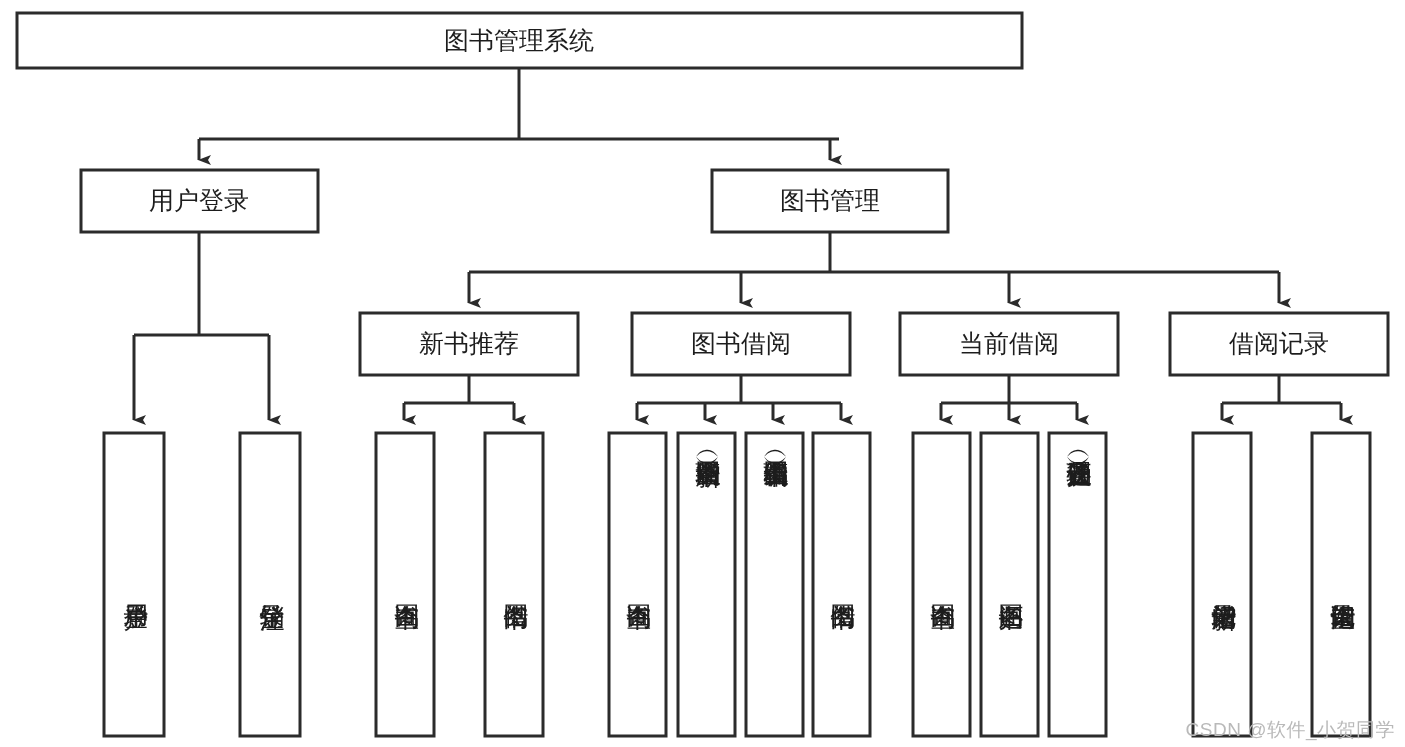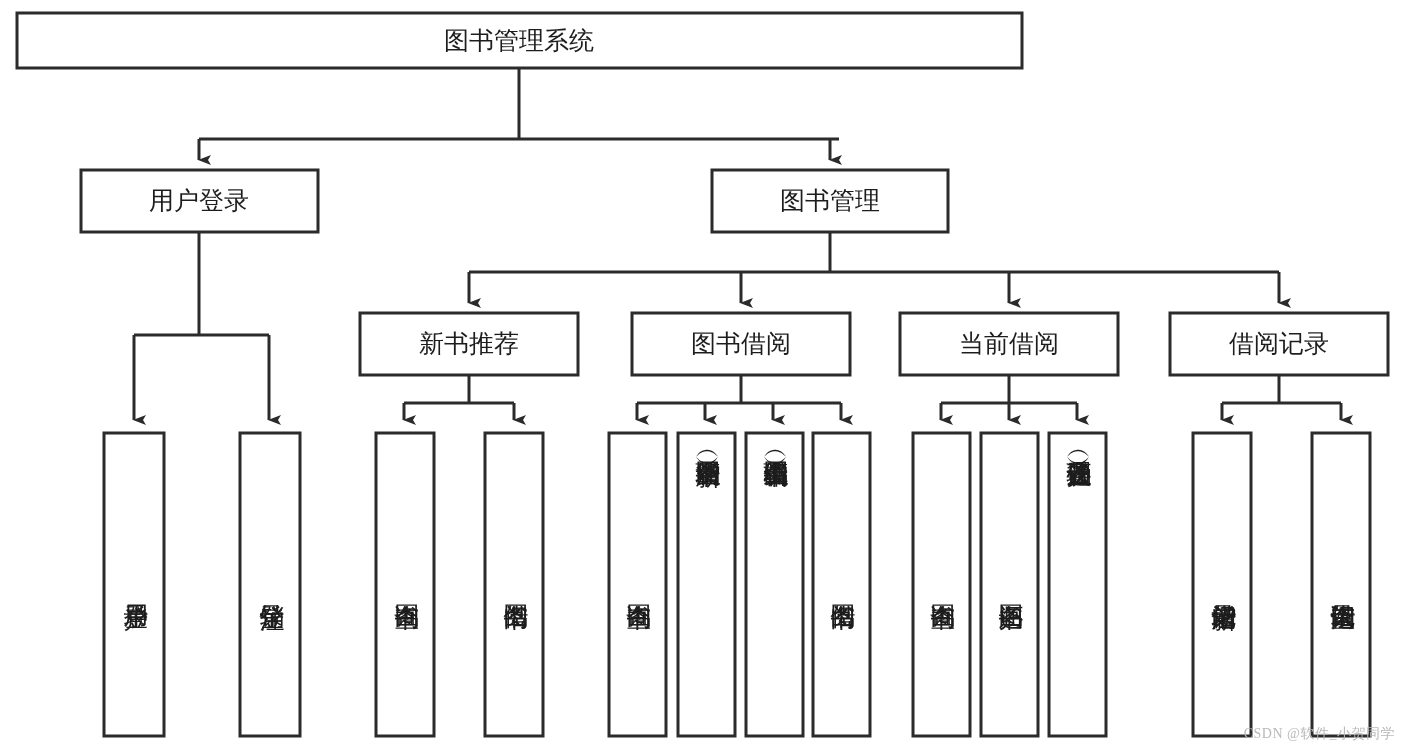--- a/index.html
+++ b/index.html
@@ -47,22 +47,22 @@
     text-anchor: middle;
     dominant-baseline: middle;
   }
   .node-label.vert {
     font-size: 25px;
   }
   .watermark {
     position: absolute;
     right: 10px;
     bottom: 4px;
-    font-family: Liberation Serif, serif;
-    font-size: 14px;
+    font-family: Liberation Sans, sans-serif;
+    font-size: 19px;
     color: #b9b9b9;
     letter-spacing: 0.5px;
     white-space: nowrap;
     pointer-events: none;
   }
 </style>
 </head>
 <body>
 
 <div id="diagram-root">

